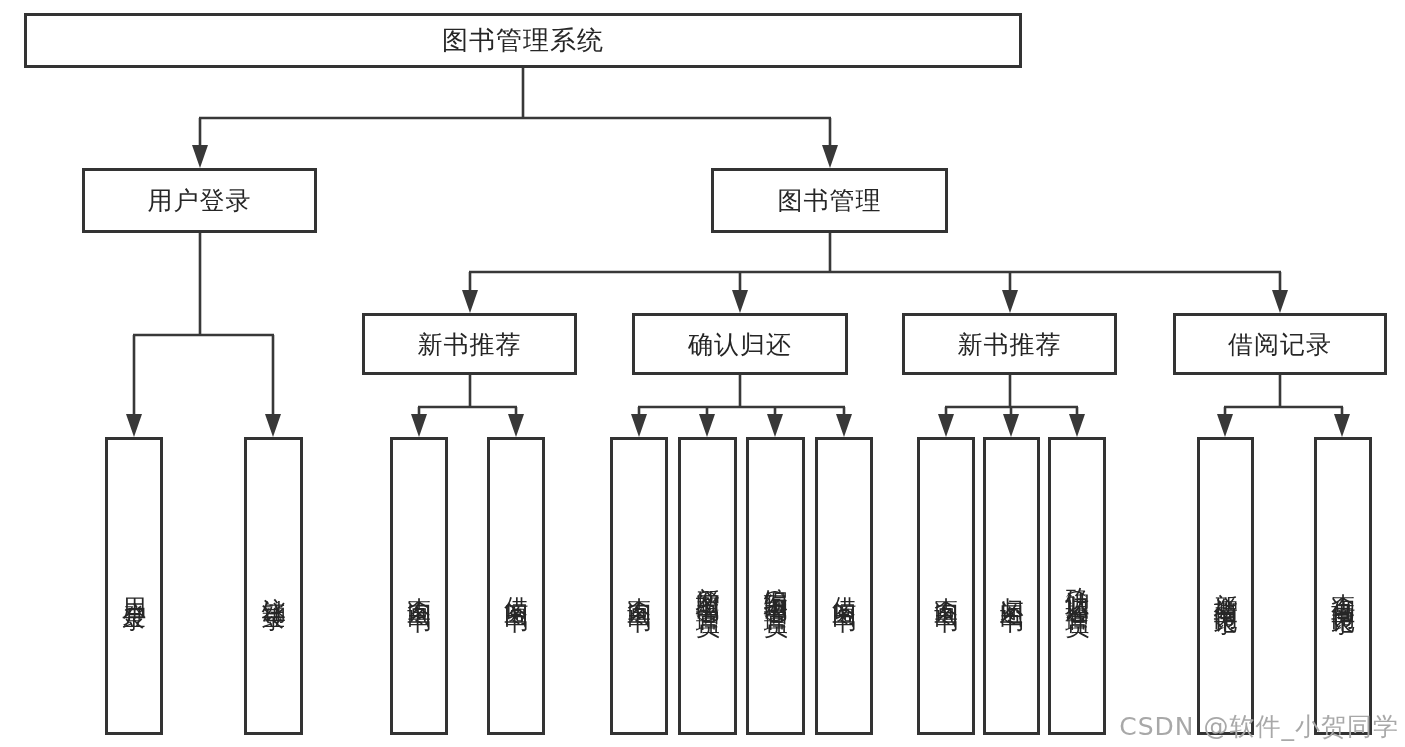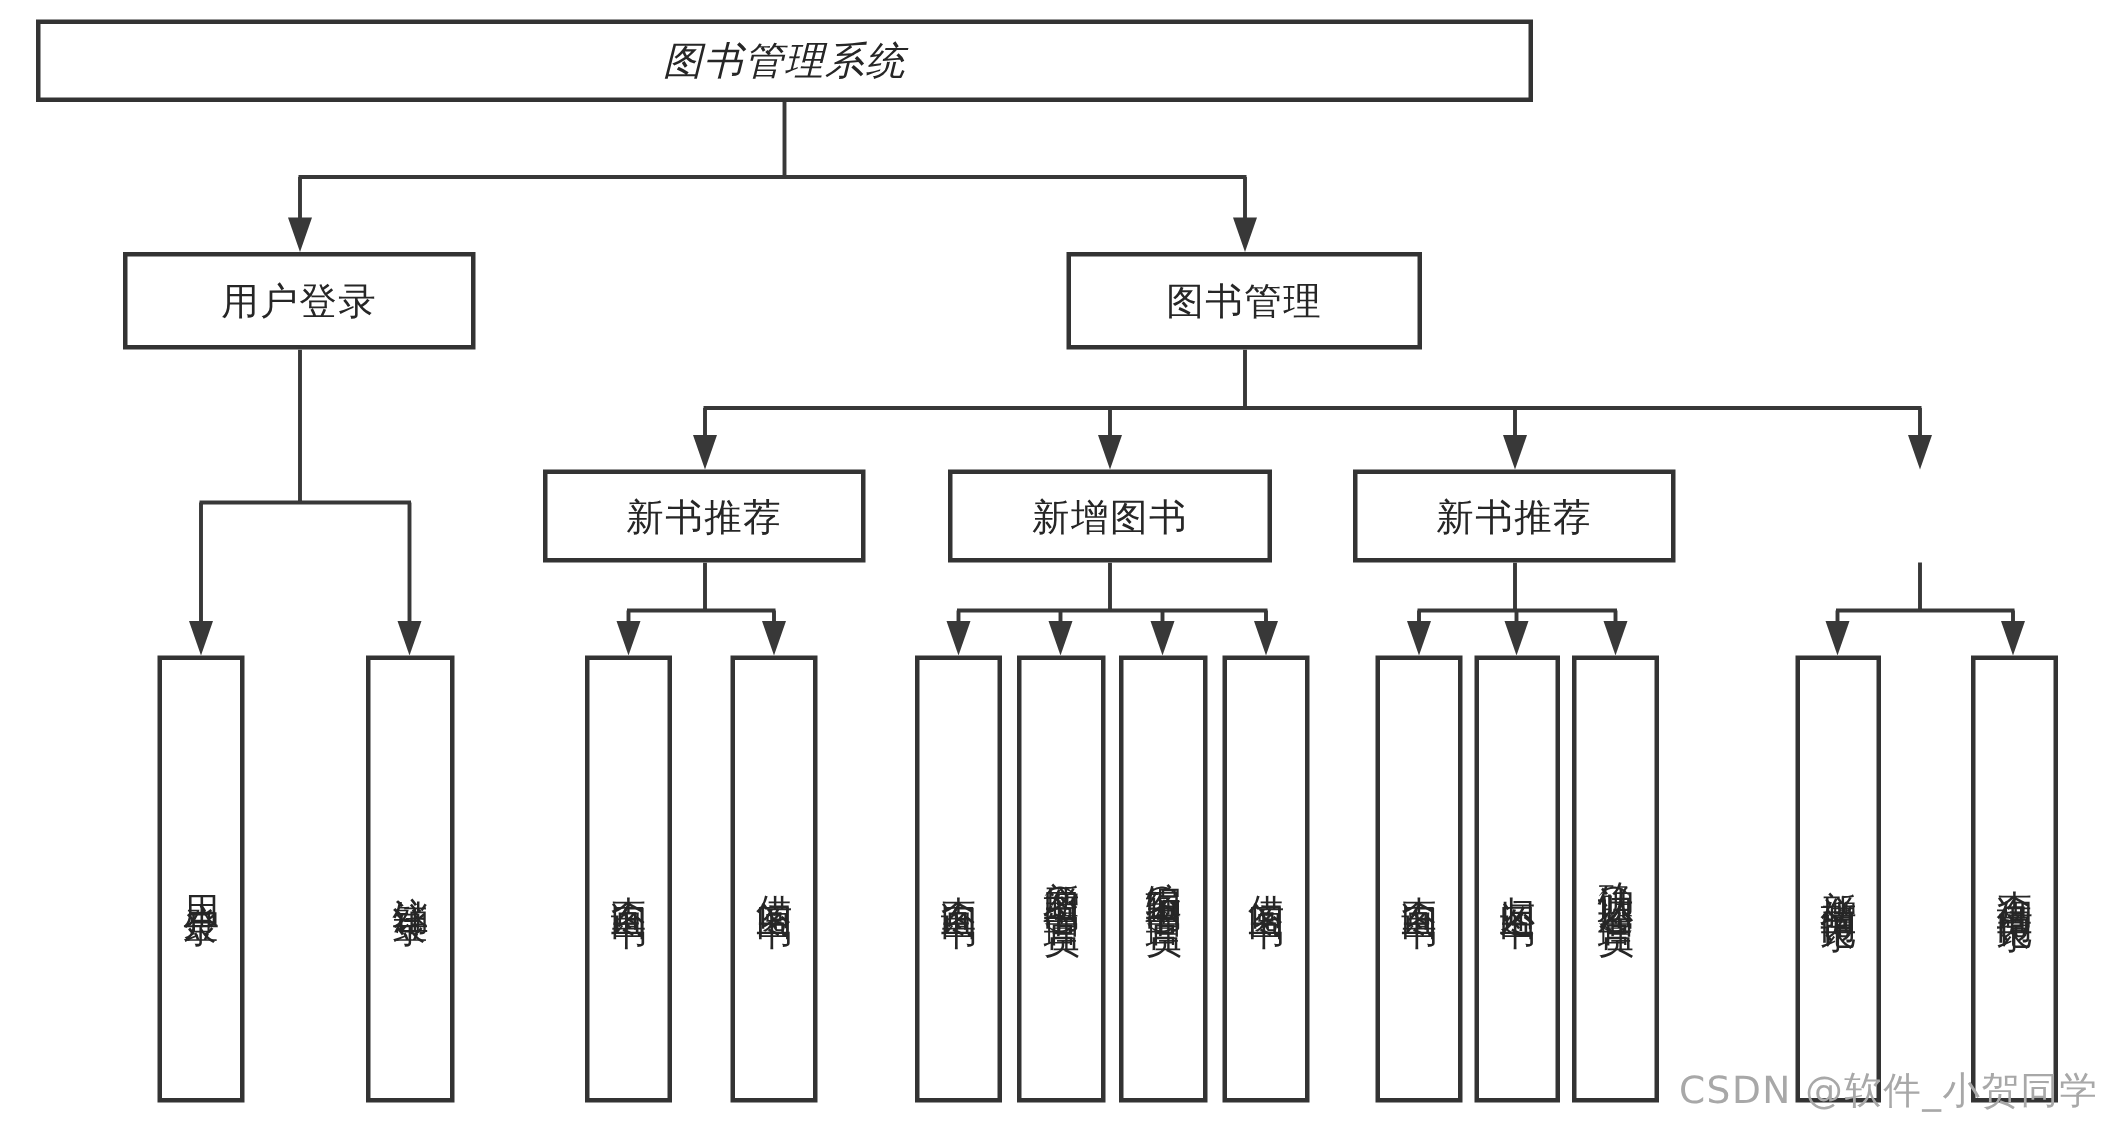--- a/index.html
+++ b/index.html
@@ -21,21 +21,21 @@
     position: absolute;
     box-sizing: border-box;
     border: 3px solid #333333;
     background: #ffffff;
     display: flex;
     align-items: center;
     justify-content: center;
     color: #262626;
   }
   .h-label { font-size: 25px; letter-spacing: 1px; white-space: nowrap; }
-  .root-label { font-size: 26px; font-style: italic; }
+  .root-label { font-size: 26px; }
   .v-box {
     writing-mode: vertical-rl;
     text-orientation: mixed;
     font-size: 24px;
     letter-spacing: 4px;
     line-height: 1.1;
   }
   .watermark {
     position: absolute;
     right: 6px;
@@ -94,22 +94,23 @@
       <polygon points="1334,414 1350,414 1342,437"></polygon>
     </g>
   </svg>
 
   <div class="box h-label root-label" style="left:24px; top:13px; width:998px; height:55px;">图书管理系统</div>
 
   <div class="box h-label" style="left:82px; top:168px; width:235px; height:65px;">用户登录</div>
   <div class="box h-label" style="left:362px; top:313px; width:215px; height:62px;">新书推荐</div>
 
   <div class="box h-label" style="left:711px; top:168px; width:237px; height:65px;">图书管理</div>
-  <div class="box h-label" style="left:632px; top:313px; width:216px; height:62px;">新增图书</div>
+  <div class="box h-label" style="left:632px; top:313px; width:216px; height:62px;">确认归还</div>
   <div class="box h-label" style="left:902px; top:313px; width:215px; height:62px;">新书推荐</div>
+  <div class="box h-label" style="left:1173px; top:313px; width:214px; height:62px;">借阅记录</div>
 
   <div class="box v-box" style="left:105px; top:437px; width:58px; height:298px;">用户登录</div>
   <div class="box v-box" style="left:244px; top:437px; width:59px; height:298px;">注销登录</div>
 
   <div class="box v-box" style="left:390px; top:437px; width:58px; height:298px;">查询图书</div>
   <div class="box v-box" style="left:487px; top:437px; width:58px; height:298px;">借阅图书</div>
 
   <div class="box v-box" style="left:610px; top:437px; width:58px; height:298px;">查询图书</div>
   <div class="box v-box" style="left:678px; top:437px; width:59px; height:298px;">新增图书（管理员）</div>
   <div class="box v-box" style="left:746px; top:437px; width:59px; height:298px;">编辑图书（管理员）</div>

